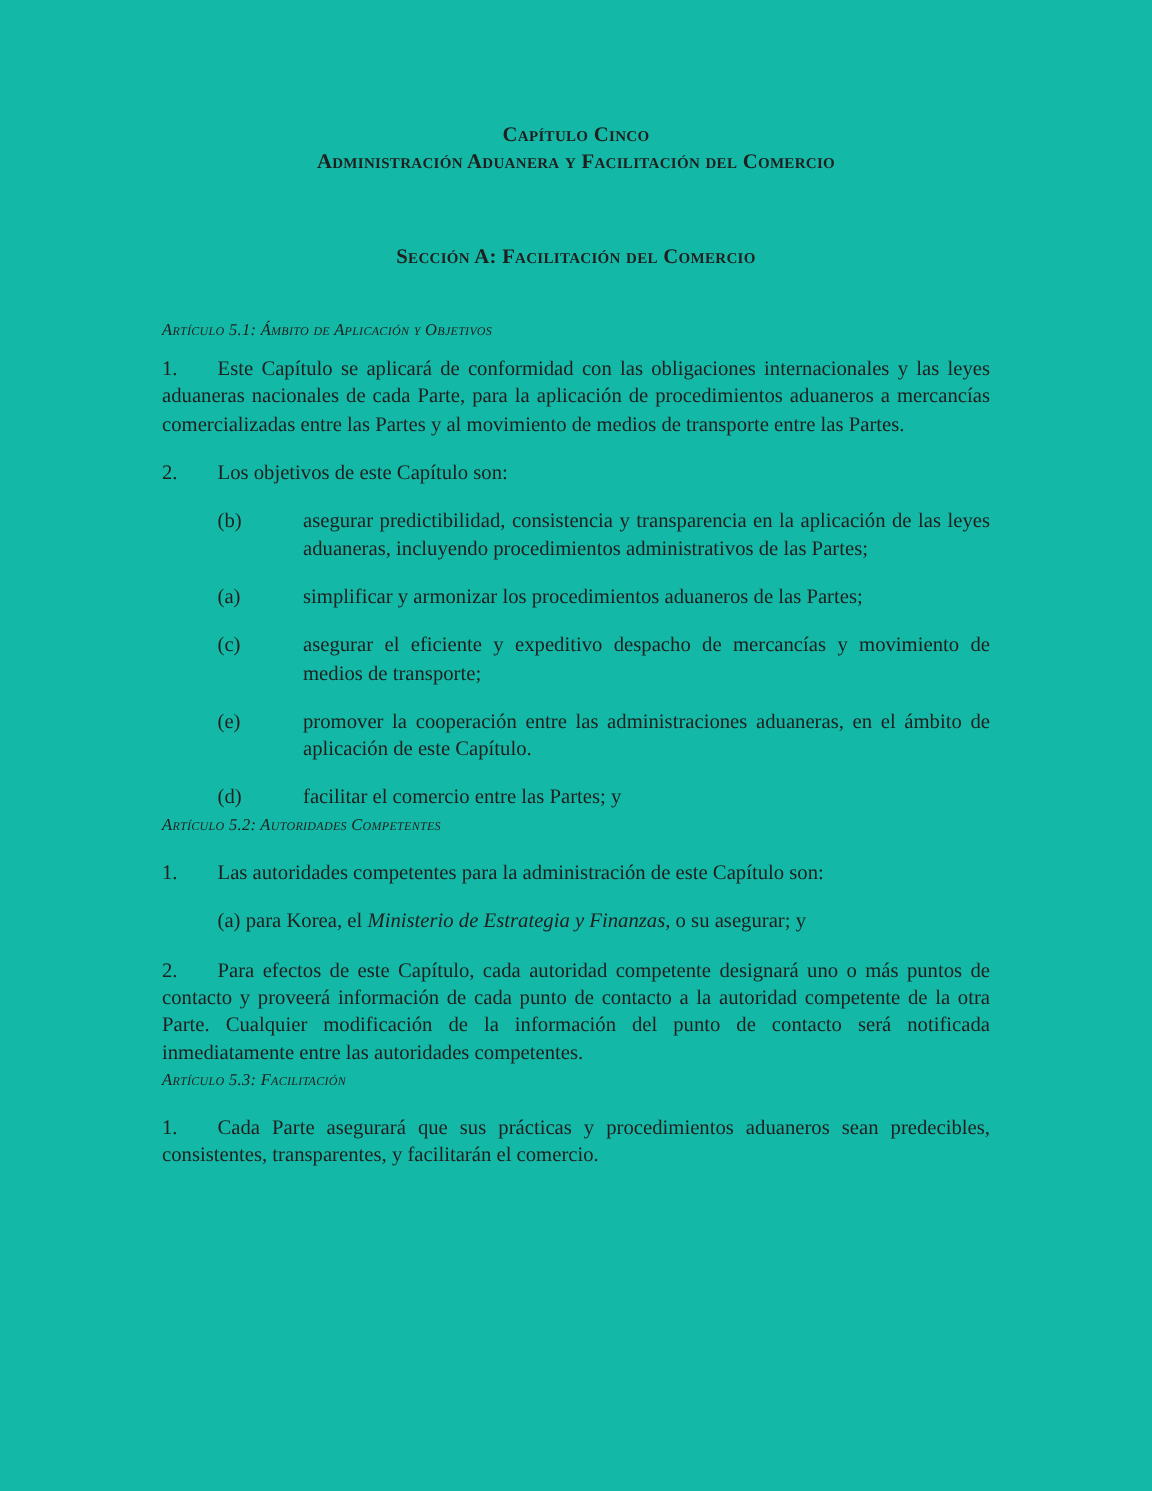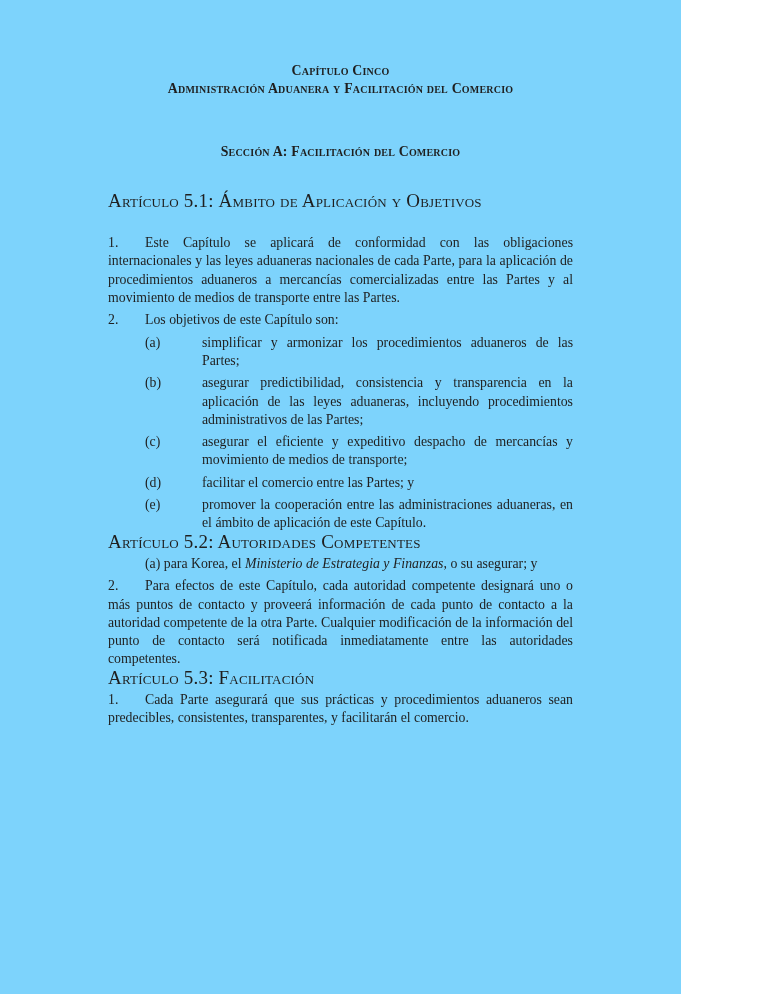--- a/index.html
+++ b/index.html
@@ -7,34 +7,34 @@
   body {
     width: 768px;
     height: 994px;
     font-family: "Liberation Serif", "DejaVu Serif", serif;
     font-size: 13.8px;
     line-height: 18.3px;
     color: #1f1f1f;
     overflow: hidden;
   }
   .page {
-    width: 681px;
+    width: 768px;
     height: 994px;
-    padding: 62px 108px 0 108px;
-    background: #7dd3fc;
+    padding: 81px 108px 0 108px;
+    background: #14b8a6;
   }
   .center { text-align: center; }
   .sc { font-variant: small-caps; letter-spacing: 0.2px; }
   .bold { font-weight: bold; }
   .section-title { margin-top: 44px; }
-  .article-heading { font-size: 19px; font-weight: normal; }
+  .article-heading { font-size: 11px; font-weight: normal; font-style: italic; }
   .mt-31 { margin-top: 31px; }
   .mt-26 { }
-  .mt-14 { margin-top: 4px; }
-  .mt-12 { margin-top: 24px; }
+  .mt-14 { margin-top: 14px; }
+  .mt-12 { margin-top: 8px; }
   .body-para {
     text-align: justify;
   }
   .num {
     display: inline-block;
     width: 37px;
   }
   .sub-para {
     margin-left: 37px;
     text-align: justify;
@@ -62,34 +62,35 @@
 
   <div class="center sc bold section-title">Sección A: Facilitación del Comercio</div>
 
   <section>
     <h2 class="sc article-heading mt-31">Artículo 5.1: Ámbito de Aplicación y Objetivos</h2>
 
     <p class="body-para mt-12"><span class="num">1.</span><span>Este Capítulo se aplicará de conformidad con las obligaciones internacionales y las leyes aduaneras nacionales de cada Parte, para la aplicación de procedimientos aduaneros a mercancías comercializadas entre las Partes y al movimiento de medios de transporte entre las Partes.</span></p>
 
     <p class="body-para mt-14"><span class="num">2.</span><span>Los objetivos de este Capítulo son:</span></p>
 
+    <div class="list-item mt-14"><span class="label">(b)</span><span>asegurar predictibilidad, consistencia y transparencia en la aplicación de las leyes aduaneras, incluyendo procedimientos administrativos de las Partes;</span></div>
+
     <div class="list-item mt-14"><span class="label">(a)</span><span>simplificar y armonizar los procedimientos aduaneros de las Partes;</span></div>
-
-    <div class="list-item mt-14"><span class="label">(b)</span><span>asegurar predictibilidad, consistencia y transparencia en la aplicación de las leyes aduaneras, incluyendo procedimientos administrativos de las Partes;</span></div>
 
     <div class="list-item mt-14"><span class="label">(c)</span><span>asegurar el eficiente y expeditivo despacho de mercancías y movimiento de medios de transporte;</span></div>
 
+    <div class="list-item mt-14"><span class="label">(e)</span><span>promover la cooperación entre las administraciones aduaneras, en el ámbito de aplicación de este Capítulo.</span></div>
+
     <div class="list-item mt-14"><span class="label">(d)</span><span>facilitar el comercio entre las Partes; y</span></div>
-
-    <div class="list-item mt-14"><span class="label">(e)</span><span>promover la cooperación entre las administraciones aduaneras, en el ámbito de aplicación de este Capítulo.</span></div>
   </section>
 
   <section>
     <h2 class="sc article-heading mt-26">Artículo 5.2: Autoridades Competentes</h2>
 
+    <p class="body-para mt-14"><span class="num">1.</span><span>Las autoridades competentes para la administración de este Capítulo son:</span></p>
 
     <p class="sub-para mt-14"><span>(a) para Korea, el </span><span class="italic">Ministerio de Estrategia y Finanzas</span><span>, o su asegurar; y</span></p>
 
 
     <p class="body-para mt-14"><span class="num">2.</span><span>Para efectos de este Capítulo, cada autoridad competente designará uno o más puntos de contacto y proveerá información de cada punto de contacto a la autoridad competente de la otra Parte. Cualquier modificación de la información del punto de contacto será notificada inmediatamente entre las autoridades competentes.</span></p>
   </section>
 
   <section>
     <h2 class="sc article-heading mt-26">Artículo 5.3: Facilitación</h2>
 

